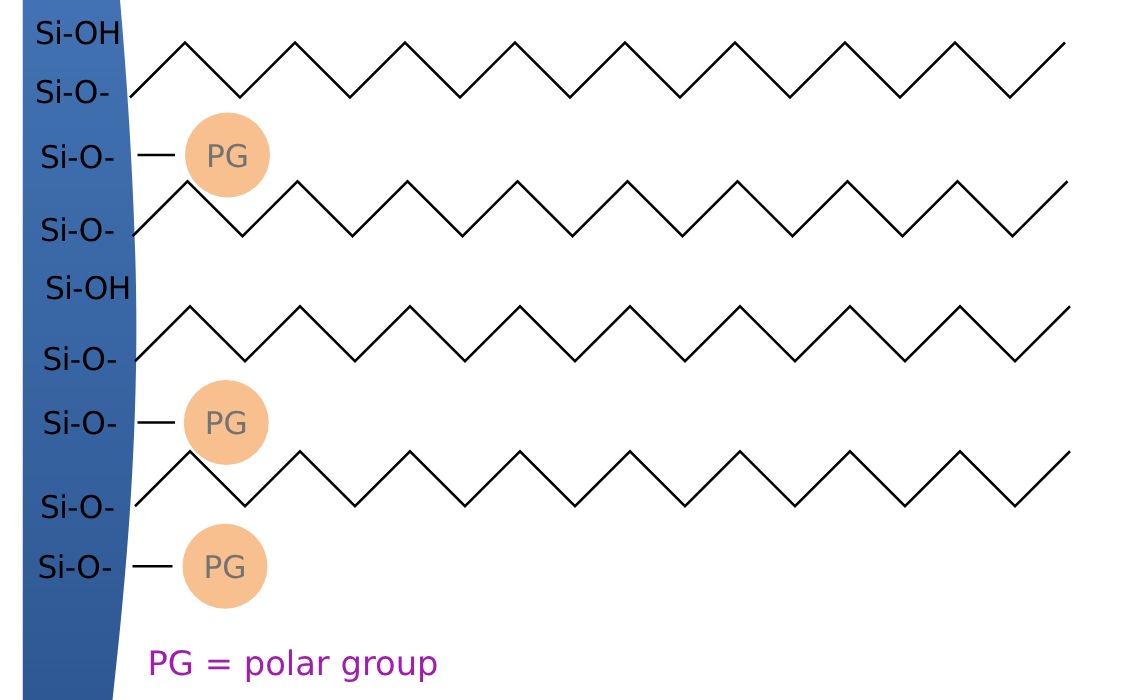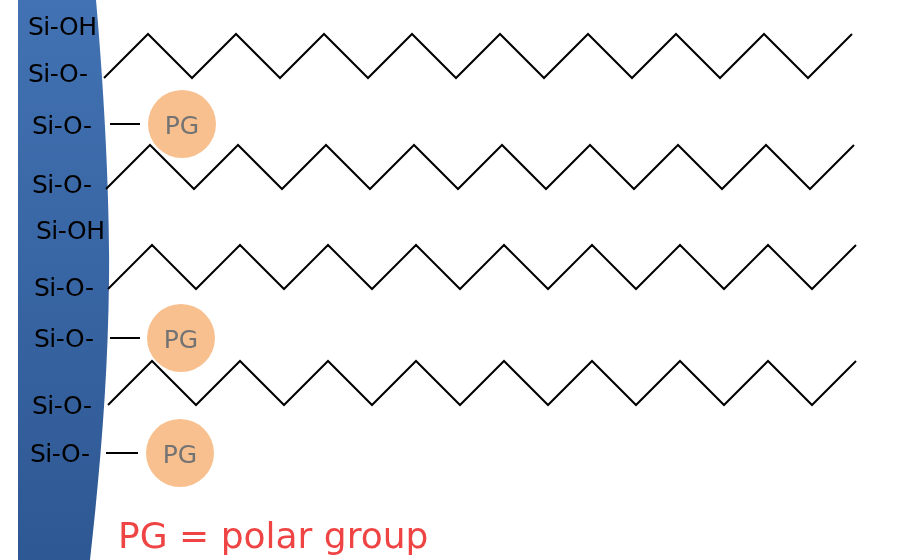--- a/index.html
+++ b/index.html
@@ -1,20 +1,20 @@
 <!DOCTYPE html>
 <html><head>
   <meta charset="utf-8">
   <style>
     html, body { margin: 0; padding: 0; background: #ffffff; }
     body { width: 902px; height: 560px; position: relative; overflow: hidden; font-family: "DejaVu Sans", sans-serif; }
     #stage { position: absolute; left: 18px; top: 0; width: 902px; height: 560px; }
     .label { position: absolute; font-size: 25px; color: #000; line-height: 1; white-space: nowrap; letter-spacing: -0.5px; }
     .pg-text { position: absolute; font-size: 25px; color: #737373; line-height: 1; transform: translate(-50%, -50%); }
-    .legend { position: absolute; left: 100px; top: 518px; font-size: 36px; color: #ef4444; line-height: 1; white-space: nowrap; }
+    .legend { position: absolute; left: 100px; top: 518px; font-size: 27px; color: #a21caf; line-height: 1; white-space: nowrap; }
   </style>
 </head>
 <body>
 
 <div id="stage">
   <svg id="svg" width="902" height="560" viewBox="0 0 902 560" xmlns="http://www.w3.org/2000/svg" style="position:absolute;left:0;top:0;">
     <defs>
       <linearGradient id="surfGrad" x1="0" y1="0" x2="0" y2="1">
         <stop offset="0" id="gtop" stop-color="#4272b3"></stop>
         <stop offset="1" id="gbot" stop-color="#2e5893"></stop>

